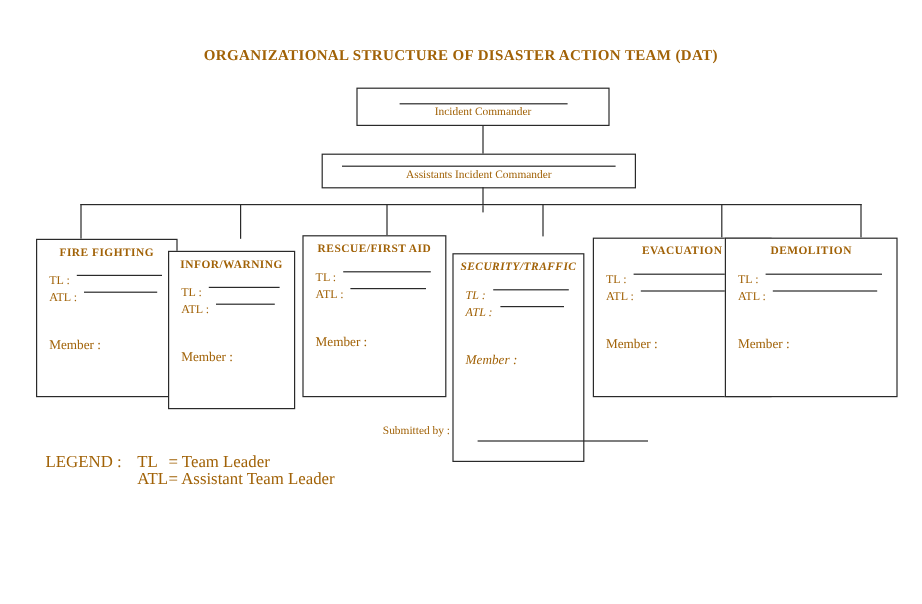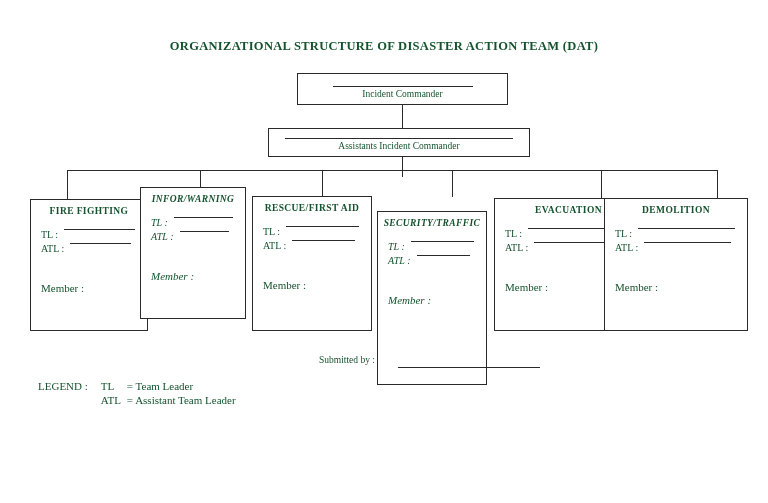--- a/index.html
+++ b/index.html
@@ -6,21 +6,21 @@
     margin: 0;
     padding: 0;
     background: #ffffff;
   }
   #stage {
     position: relative;
     width: 768px;
     height: 503px;
     background: #ffffff;
     font-family: "Liberation Serif", "DejaVu Serif", serif;
-    color: #14532d;
+    color: #a16207;
     overflow: hidden;
   }
   .doc-title {
     position: absolute;
     left: 0;
     right: 0;
     top: 39px;
     text-align: center;
     font-weight: bold;
     font-size: 12.5px;
@@ -104,21 +104,21 @@
     width: 142px;
     height: 1px;
     background: #2a2a2a;
   }
 
   .legend {
     position: absolute;
     left: 38px;
     top: 379px;
     display: flex;
-    font-size: 11px;
+    font-size: 14px;
     line-height: 14px;
   }
   .legend-label {
     margin-right: 13px;
   }
   .legend-abbr {
     display: inline-block;
     width: 26px;
   }
 </style>
@@ -158,21 +158,21 @@
           <span class="fill-line"></span>
         </div>
       <div class="frow atl">
           <span>ATL :</span>
           <span class="fill-line"></span>
         </div>
       <div class="member-label">Member :</div>
     </div>
   </div>
 
-  <div class="team-box" style="left:140px; top:187px; width:106px; height:132px;font-style:italic;">
+  <div class="team-box" style="left:140px; top:209px; width:106px; height:132px;">
     <div class="team-header">INFOR/WARNING</div>
     <div class="team-rows">
       <div class="frow tl">
           <span>TL :</span>
           <span class="fill-line"></span>
         </div>
       <div class="frow atl">
           <span>ATL :</span>
           <span class="fill-line"></span>
         </div>

